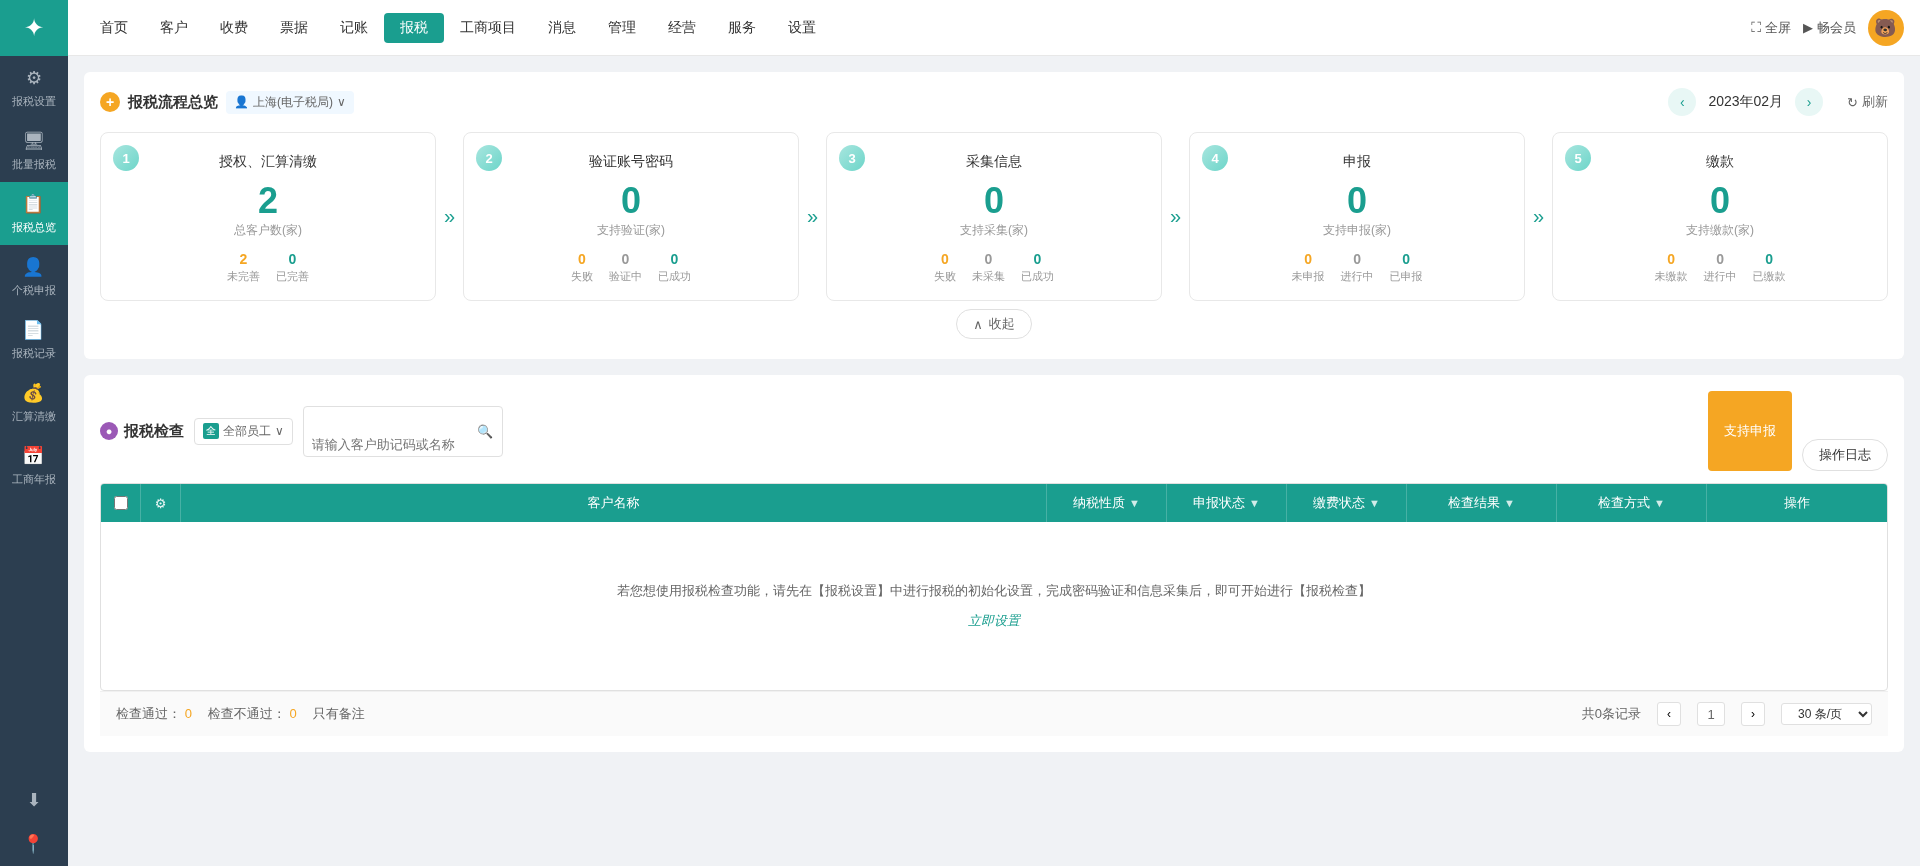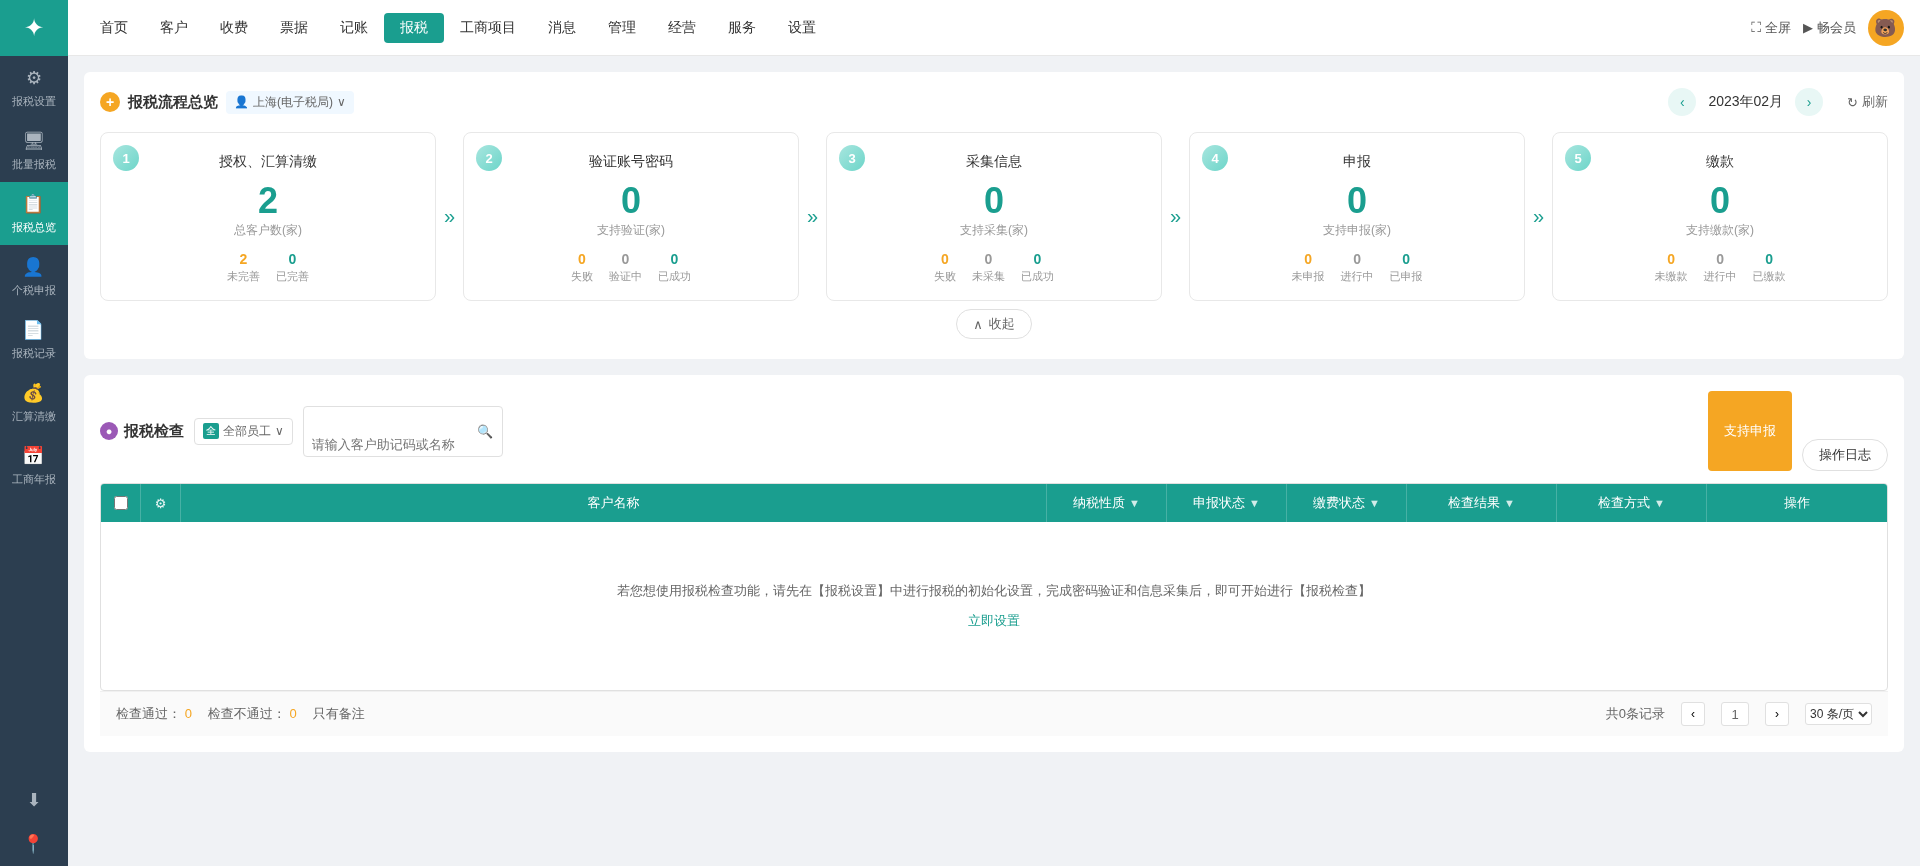--- a/index.html
+++ b/index.html
@@ -418,20 +418,21 @@
       display: flex;
       flex-direction: column;
       align-items: center;
       justify-content: center;
       gap: 12px;
     }
     .table-empty .setup-link {
       color: #1a9e8f;
       cursor: pointer;
       text-decoration: none;
+      font-style: italic;
     }
 
     
     .table-footer {
       display: flex;
       align-items: center;
       justify-content: space-between;
       padding: 10px 16px;
       background: #fafafa;
       border-top: 1px solid #f0f0f0;
@@ -467,21 +468,21 @@
       border-radius: 3px;
       background: white;
       display: flex;
       align-items: center;
       justify-content: center;
       font-size: 13px;
     }
     .per-page-select {
       border: 1px solid #e0e0e0;
       border-radius: 3px;
-      padding: 2px 0;
+      padding: 2px 12px;
       font-size: 12px;
       color: #333;
       cursor: pointer;
       background: white;
     }
 
     
     .checkbox-cell {
       display: flex;
       align-items: center;

